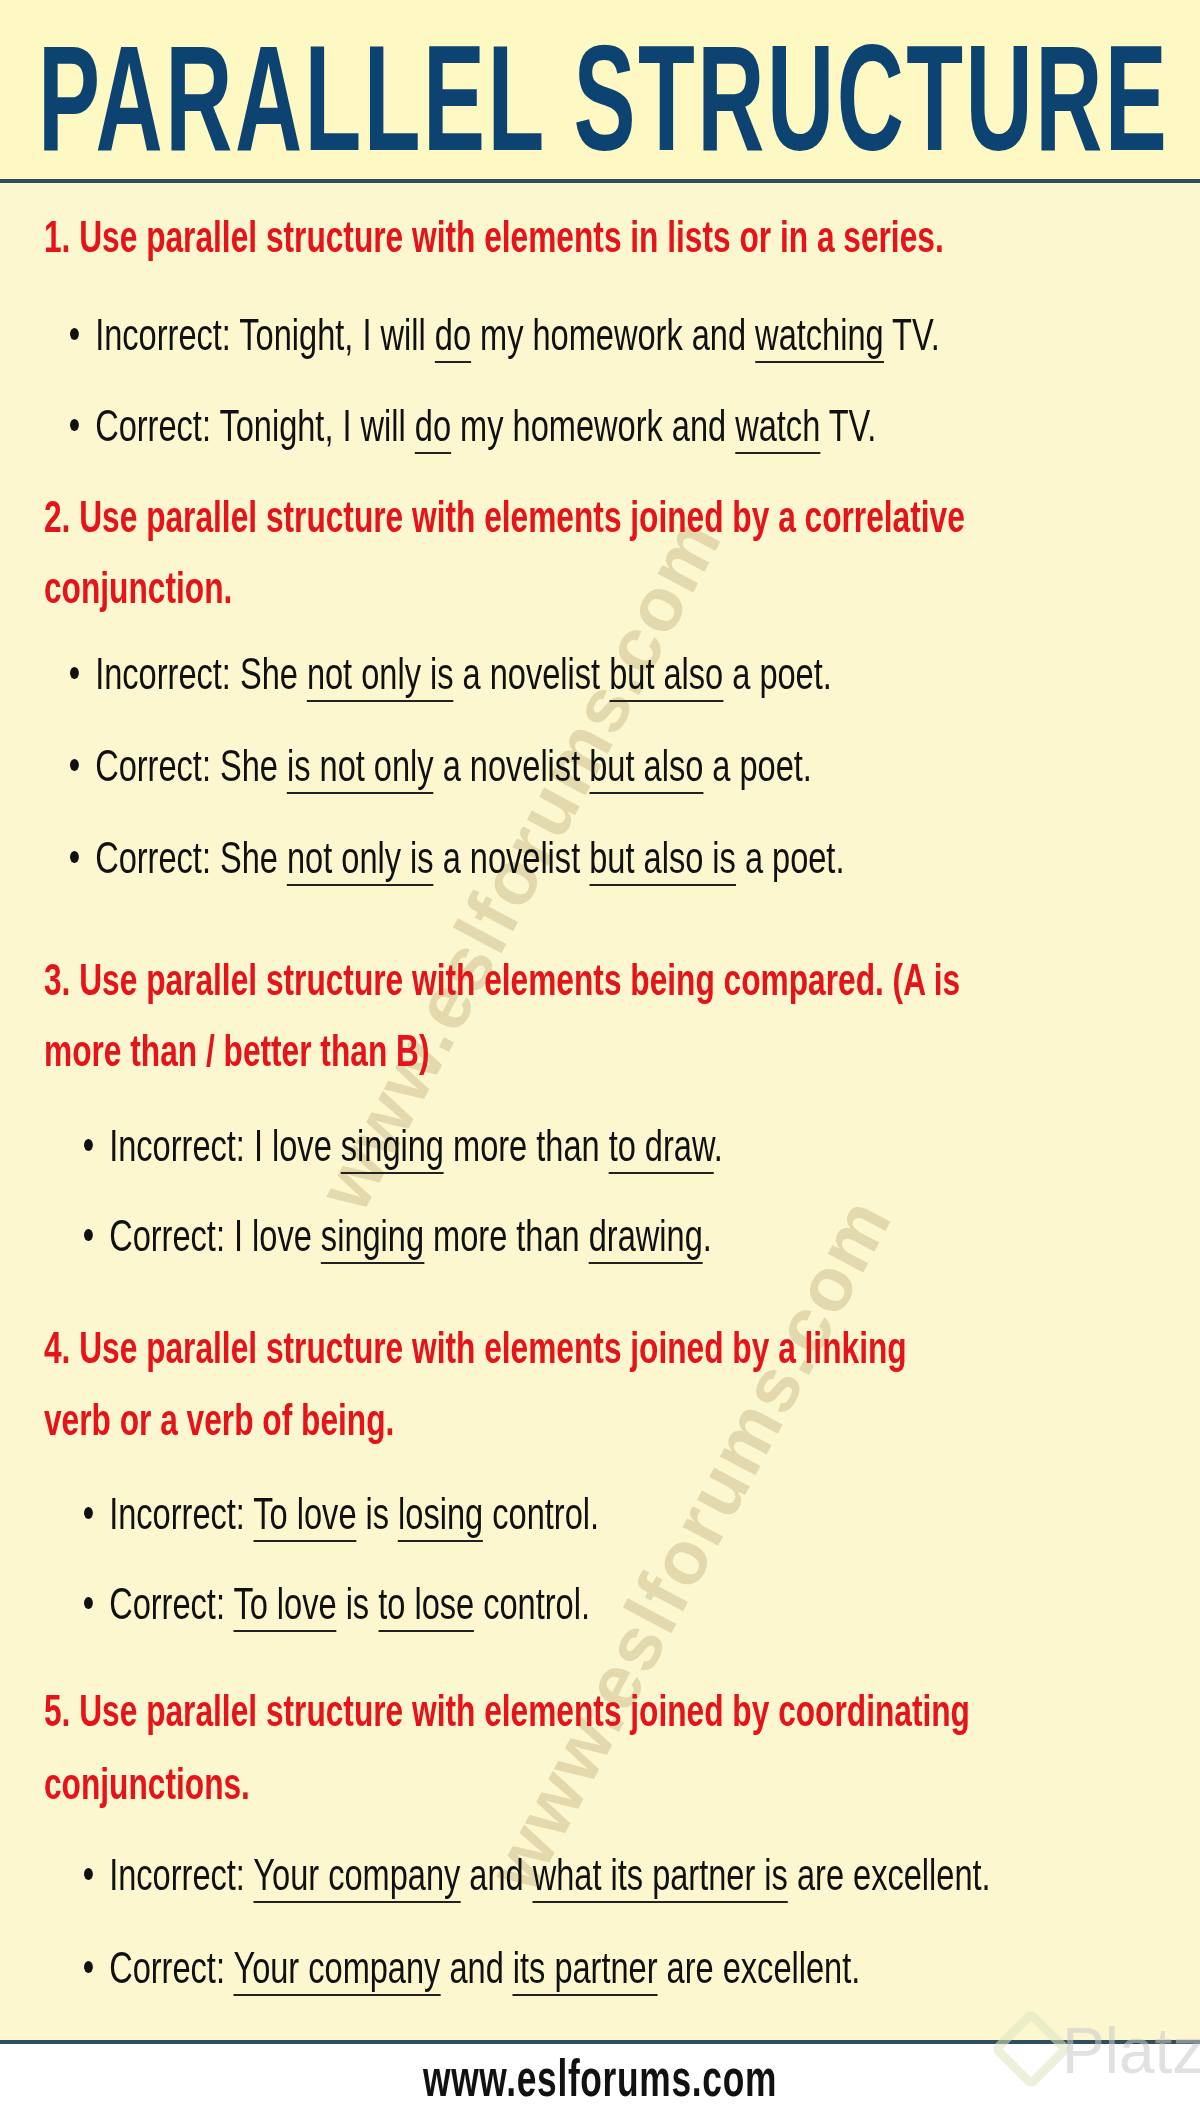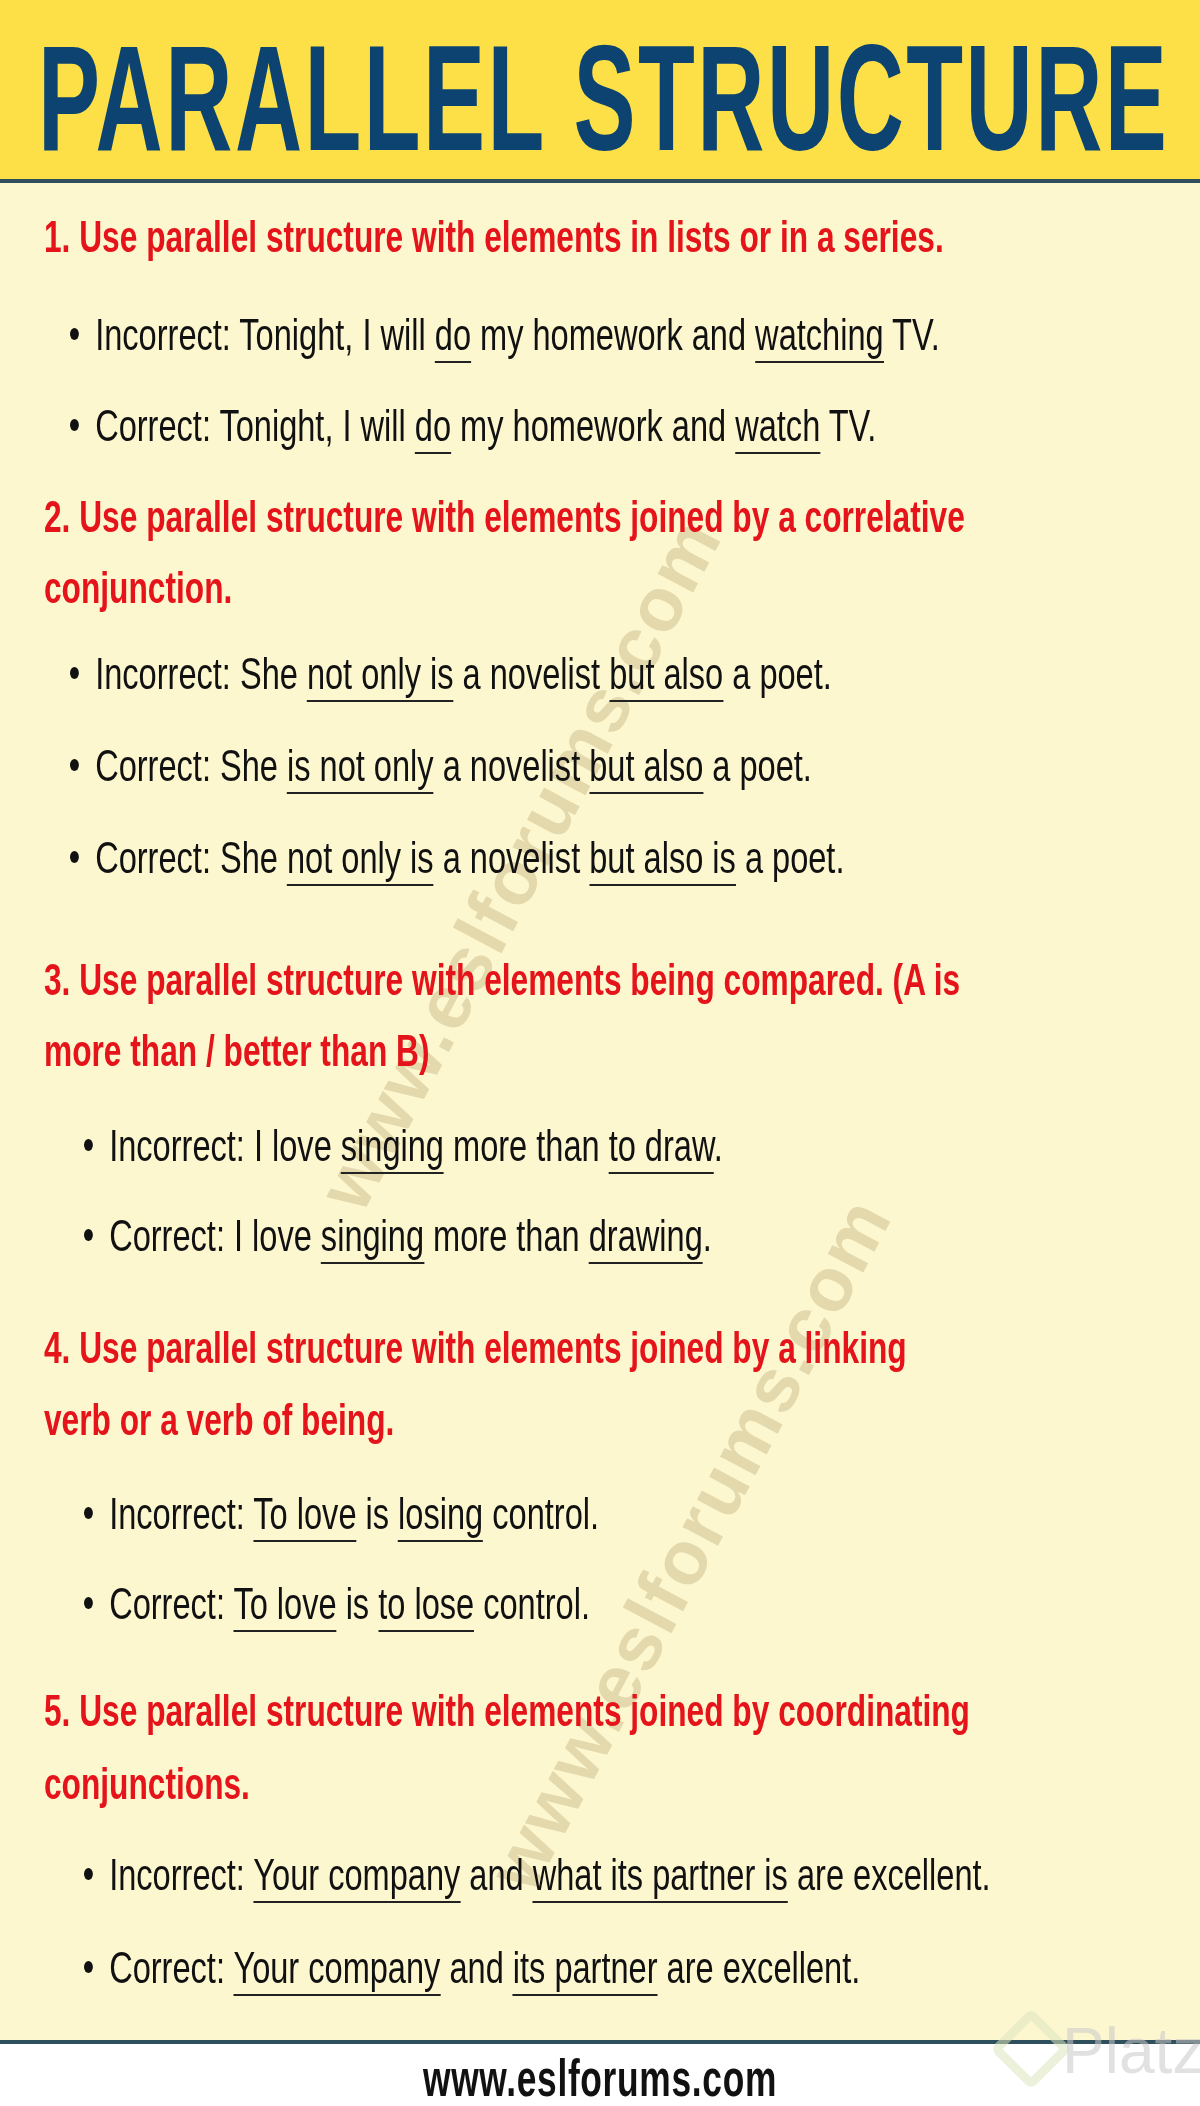--- a/index.html
+++ b/index.html
@@ -1,17 +1,17 @@
 <!DOCTYPE html>
 <html><head>
 <meta charset="utf-8">
 <style>
   html,body{margin:0;padding:0;}
   body{width:1200px;height:2106px;position:relative;overflow:hidden;background:#fff;font-family:"Liberation Sans",sans-serif;}
-  .header{position:absolute;left:0;top:0;width:1200px;height:222px;background:#fde047;}
+  .header{position:absolute;left:0;top:0;width:1200px;height:222px;background:#fef9c3;}
   .title{position:absolute;left:38px;top:28px;width:1130px;height:140px;display:flex;align-items:center;justify-content:space-between;
     font-family:"Liberation Sans",sans-serif;font-weight:bold;font-size:150px;color:#0d4371;letter-spacing:4px;
     transform:scaleX(0.62);transform-origin:left center;white-space:nowrap;line-height:1;}
   .divider{position:absolute;left:0;width:1200px;height:4px;background:#2f4f5c;}
   .content{position:absolute;left:0;top:183px;width:1200px;height:1857px;background:#fdf7d0;overflow:hidden;}
   .footer{position:absolute;left:0;top:2044px;width:1200px;height:62px;background:#fff;}
   .footer-url{position:absolute;left:0;width:1200px;top:4px;text-align:center;font-weight:bold;font-size:52px;color:#111;
     font-family:"Liberation Sans",sans-serif;transform:scaleX(0.68);transform-origin:center;letter-spacing:1px;}
   .heading{position:absolute;left:44px;color:#e5141a;font-weight:bold;font-size:44px;line-height:72px;
     transform:scaleX(0.72);transform-origin:left top;white-space:nowrap;}

